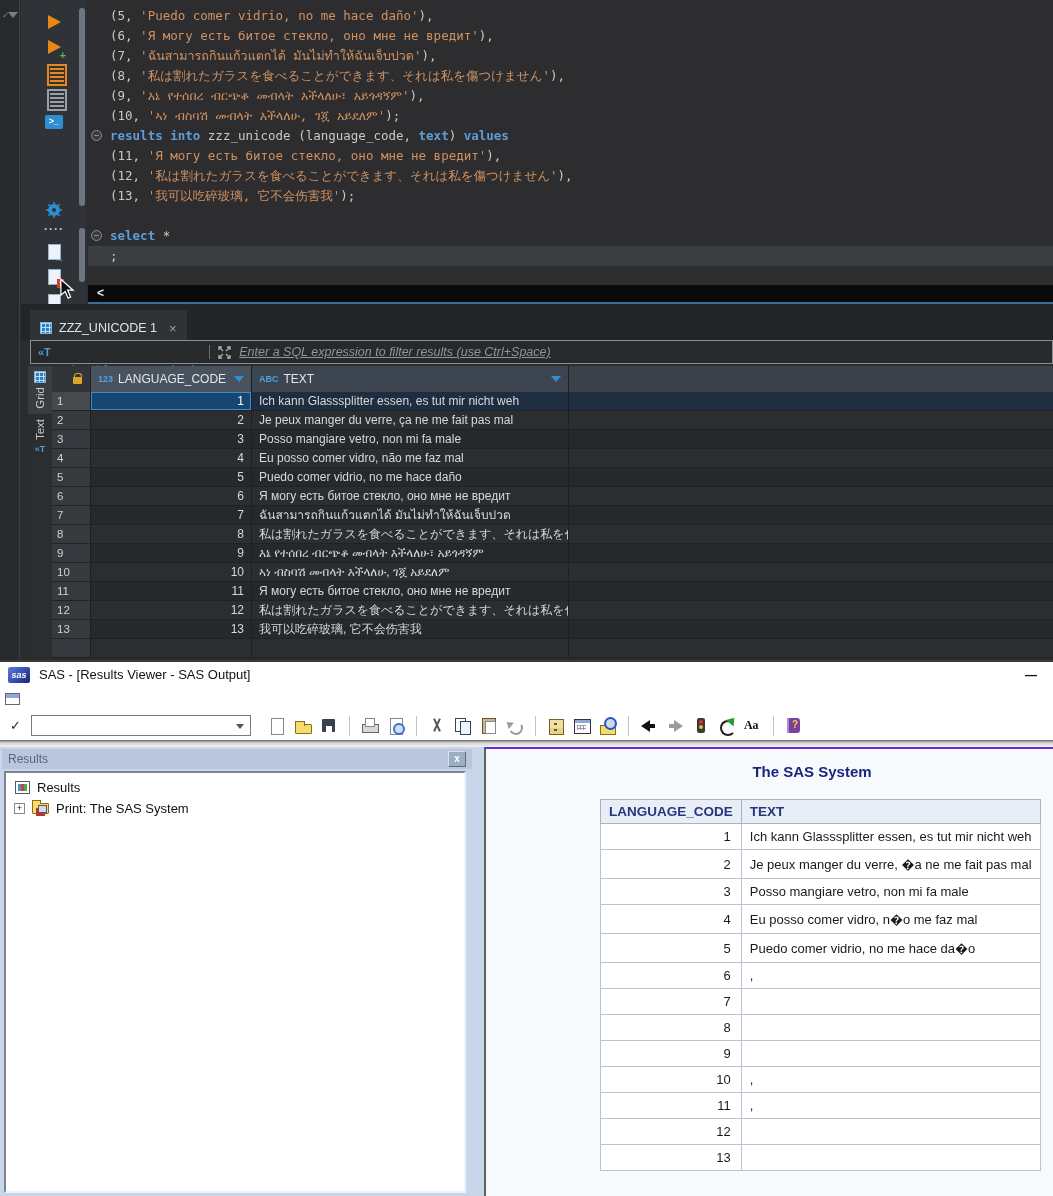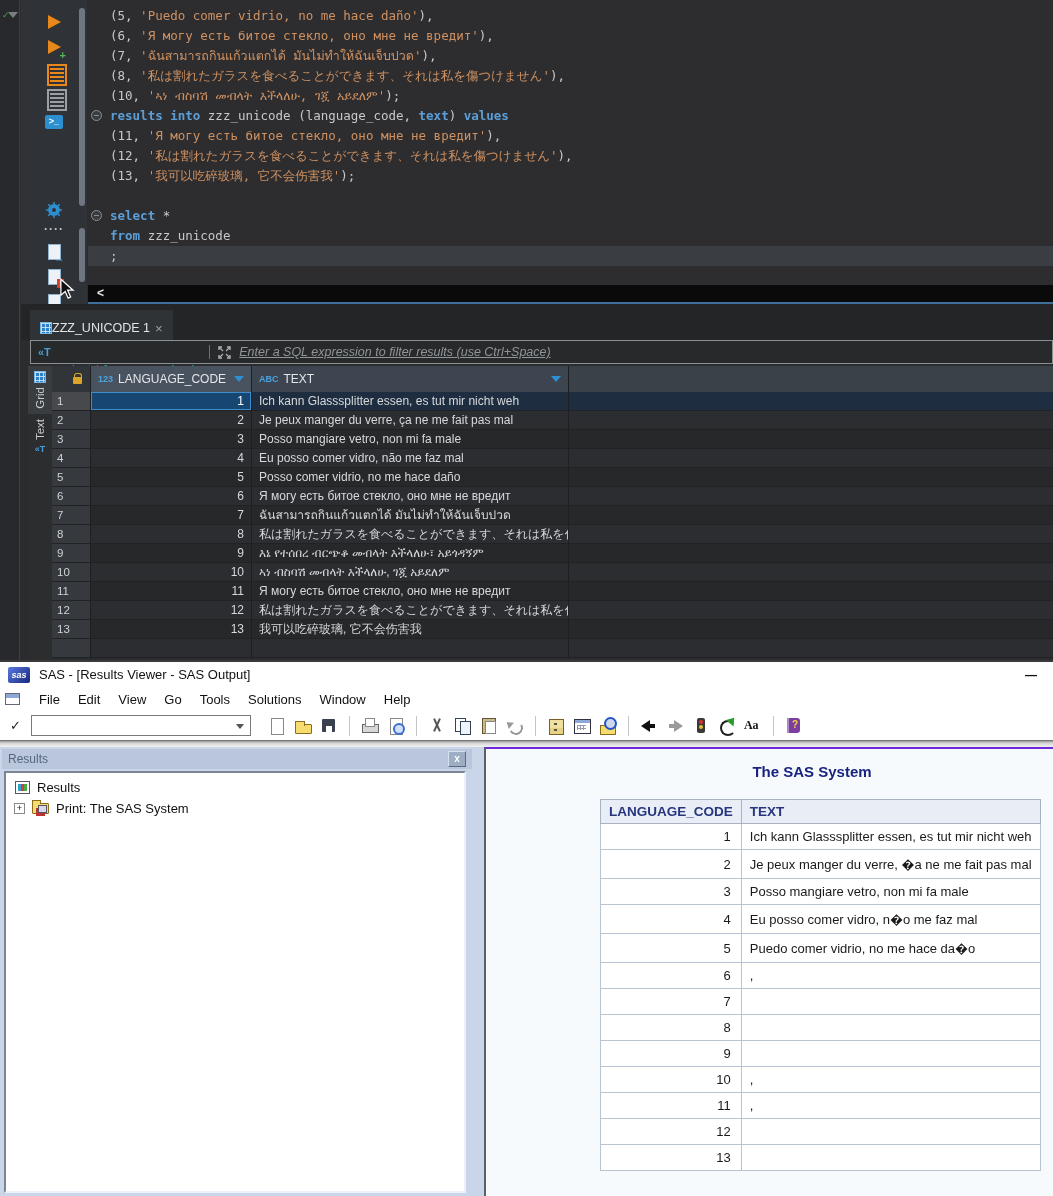--- a/index.html
+++ b/index.html
@@ -38,21 +38,21 @@
   .cl { height:20px; line-height:20px; padding-left:22px; position:relative; white-space:pre; color:#c8c8c8; }
   .cl.cur { background:#3a3d41; }
   .foldmark { position:absolute; left:3px; top:4px; width:11px; height:11px; border:1px solid #8a8f94; border-radius:50%; color:#aab; font-size:9px; line-height:9px; text-align:center; background:#3a3d40; }
   .tk-p { color:#c8c8c8; } .tk-s { color:#cf9160; } .tk-k { color:#5c9fd8; font-weight:bold; }
   .changebar { position:absolute; width:6px; background:#6f7682; border-radius:3px; left:79px; z-index:3; }
   .cb1 { top:8px; height:198px; } .cb2 { top:228px; height:54px; }
   #collapsebar { position:absolute; left:88px; top:285px; width:965px; height:19px; background:#0a0a0b; color:#e8e8e8; font-weight:bold; font-size:12px; line-height:17px; padding-left:9px; border-bottom:2px solid #3e6e99; }
   #cursor { position:absolute; left:58px; top:278px; z-index:9; }
 
   #rtabs { position:absolute; left:21px; top:304px; width:1032px; height:36px; background:#232527; }
-  .rtab { margin:6px 0 0 9px; height:36px; display:inline-flex; align-items:center; background:#303335; padding:0 10px; color:#e2e4e6; font-size:12.5px; }
+  .rtab { margin:6px 0 0 9px; height:36px; display:inline-flex; align-items:center; gap:7px; background:#303335; padding:0 10px; color:#e2e4e6; font-size:12.5px; }
   .tab-grid-icon { width:12px; height:12px; background:#2f81c6; border:1px solid #7ab6e4;
       background-image:linear-gradient(rgba(215,232,245,.85) 1px,transparent 1px),linear-gradient(90deg,rgba(215,232,245,.85) 1px,transparent 1px); background-size:4px 4px; }
   .tabx { color:#9aa0a6; font-size:13px; margin-left:5px; }
 
   #filterbar { position:absolute; left:30px; top:340px; width:1023px; height:24px; background:#27292b; border:1px solid #8a8f94; display:flex; align-items:center; gap:8px; padding:0 7px; font-size:12.5px; }
   .ficon { color:#4a9fd8; font-weight:bold; font-size:11px; }
   .fsql { color:#14b8a6;margin-top:36px; }
   .fdiv { width:1px; height:14px; background:#6a6f73; }
   .fph { color:#8f9598; font-style:italic;text-decoration:underline; }
 
@@ -186,28 +186,28 @@
 
     <div class="changebar cb1"></div>
     <div class="changebar cb2"></div>
 
     <div id="editor">
       <div id="codelines">
           <div class="cl"><span class="tk-p">(5, </span><span class="tk-s">'Puedo comer vidrio, no me hace daño'</span><span class="tk-p">),</span></div>
           <div class="cl"><span class="tk-p">(6, </span><span class="tk-s">'Я могу есть битое стекло, оно мне не вредит'</span><span class="tk-p">),</span></div>
           <div class="cl"><span class="tk-p">(7, </span><span class="tk-s">'ฉันสามารถกินแก้วแตกได้ มันไม่ทำให้ฉันเจ็บปวด'</span><span class="tk-p">),</span></div>
           <div class="cl"><span class="tk-p">(8, </span><span class="tk-s">'私は割れたガラスを食べることができます、それは私を傷つけません'</span><span class="tk-p">),</span></div>
+          <div class="cl"><span class="tk-p">(9, </span><span class="tk-s">'እኔ የተሰበረ ብርጭቆ መብላት እችላለሁ፣ አይጎዳኝም'</span><span class="tk-p">),</span></div>
           <div class="cl"><span class="tk-p">(10, </span><span class="tk-s">'ኣነ ብስባሽ መብላት እችላለሁ, ገጇ አይደለም'</span><span class="tk-p">);</span></div>
           <div class="cl"><span class="foldmark">−</span><span class="tk-k">results into</span><span class="tk-p"> zzz_unicode (language_code, </span><span class="tk-k">text</span><span class="tk-p">) </span><span class="tk-k">values</span></div>
           <div class="cl"><span class="tk-p">(11, </span><span class="tk-s">'Я могу есть битое стекло, оно мне не вредит'</span><span class="tk-p">),</span></div>
           <div class="cl"><span class="tk-p">(12, </span><span class="tk-s">'私は割れたガラスを食べることができます、それは私を傷つけません'</span><span class="tk-p">),</span></div>
           <div class="cl"><span class="tk-p">(13, </span><span class="tk-s">'我可以吃碎玻璃, 它不会伤害我'</span><span class="tk-p">);</span></div>
           <div class="cl"></div>
           <div class="cl"><span class="foldmark">−</span><span class="tk-k">select</span><span class="tk-p"> *</span></div>
-          <div class="cl"><span class="tk-k">from</span><span class="tk-p"> zzz_unicode</span></div>
           <div class="cl cur"><span class="tk-p">;</span></div>
         </div>
     </div>
     <div id="collapsebar">
       <span>&lt;</span>
     </div>
 
     <svg id="cursor" width="18" height="22" viewBox="0 0 12 18">
       <path d="M1 1 L1 14 L4.5 11 L7 16.5 L9 15.5 L6.5 10 L11 10 Z" fill="#111" stroke="#fff" stroke-width="1"></path>
     </svg>
@@ -280,21 +280,21 @@
           </div>
           <div class="grow alt">
             <span class="gnum">4</span>
             <span class="gcode">4</span>
             <span class="gtext">Eu posso comer vidro, não me faz mal</span>
             <span class="gfill"></span>
           </div>
           <div class="grow">
             <span class="gnum">5</span>
             <span class="gcode">5</span>
-            <span class="gtext">Posso comer vidrio, no me hace daño</span>
+            <span class="gtext">Puedo comer vidrio, no me hace daño</span>
             <span class="gfill"></span>
           </div>
           <div class="grow alt">
             <span class="gnum">6</span>
             <span class="gcode">6</span>
             <span class="gtext">Я могу есть битое стекло, оно мне не вредит</span>
             <span class="gfill"></span>
           </div>
           <div class="grow">
             <span class="gnum">7</span>
@@ -349,21 +349,20 @@
   </section>
 
   <section id="sas">
     <div id="sas-title">
       <span class="saslogo">sas</span>
       <span class="title-text">SAS - [Results Viewer - SAS Output]</span>
       <span class="minbtn">—</span>
     </div>
     <div id="sas-menu">
       <span class="mdi-icon"></span>
-      <nav id="menuitems"><span class="menu-item">File</span><span class="menu-item">Edit</span><span class="menu-item">View</span><span class="menu-item">Go</span><span class="menu-item">Tools</span><span class="menu-item">Solutions</span><span class="menu-item">Window</span><span class="menu-item">Help</span></nav>
     </div>
     <div id="sas-toolbar">
       <span class="cmdcheck">✓</span>
       <span class="combo">
         <i class="combo-arrow"></i>
       </span>
       <div id="ticons">
           <span class="ticon ticon-new"></span>
           <span class="ticon ticon-open"></span>
           <span class="ticon ticon-save"></span>

